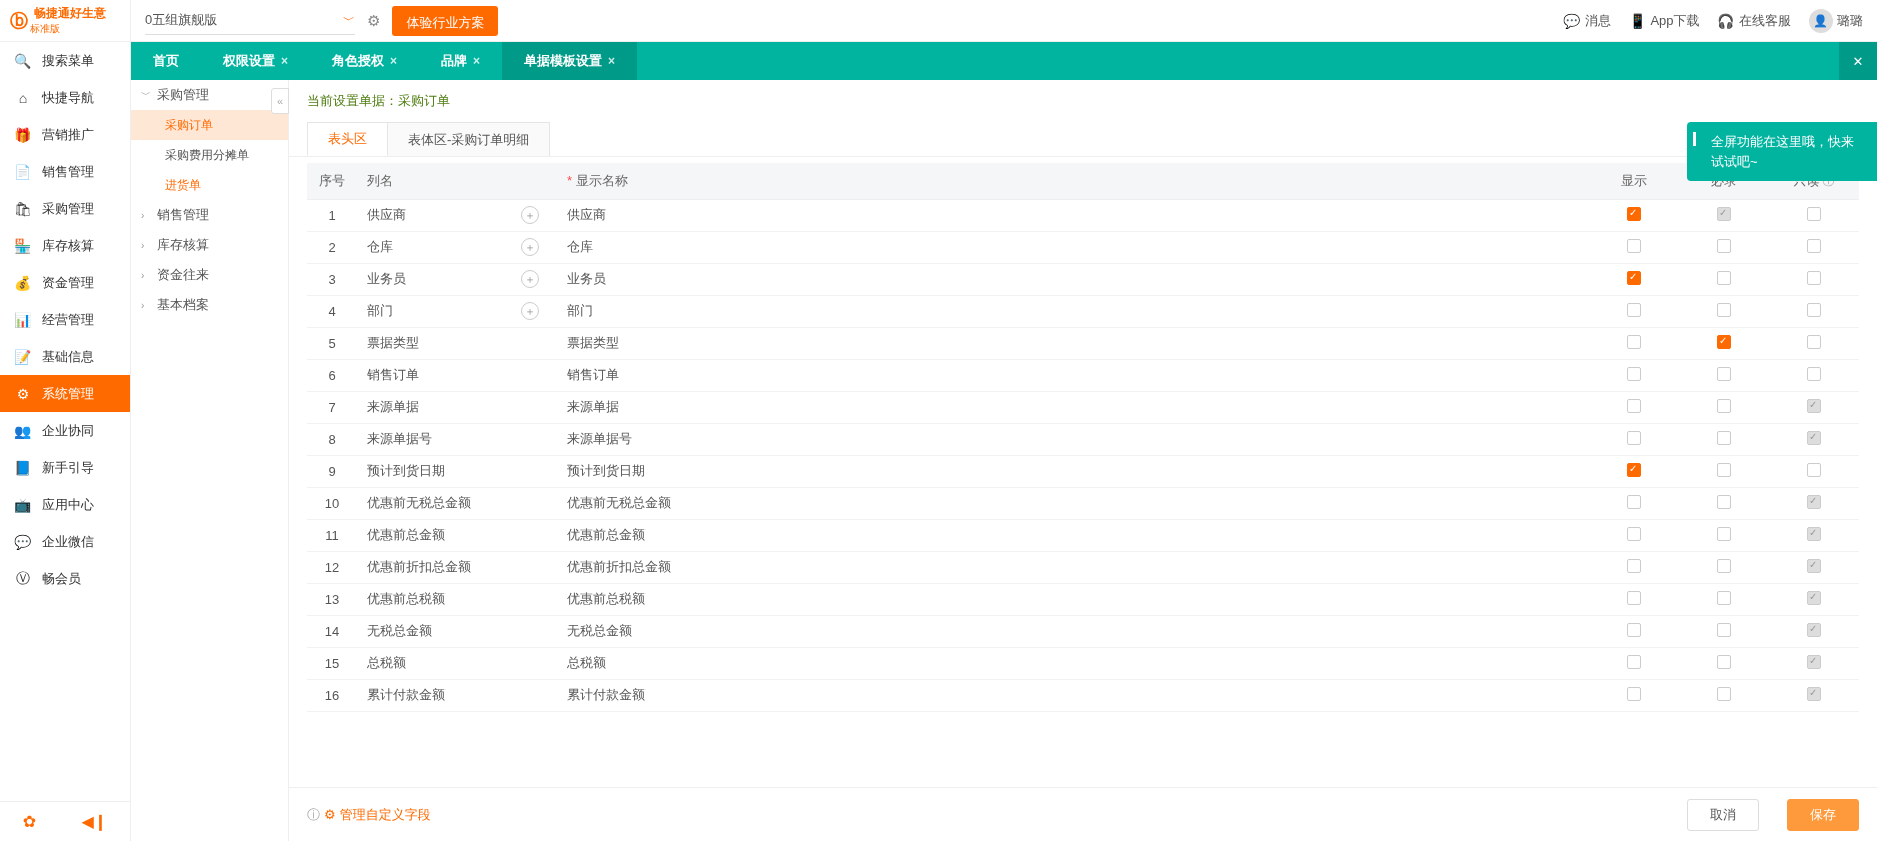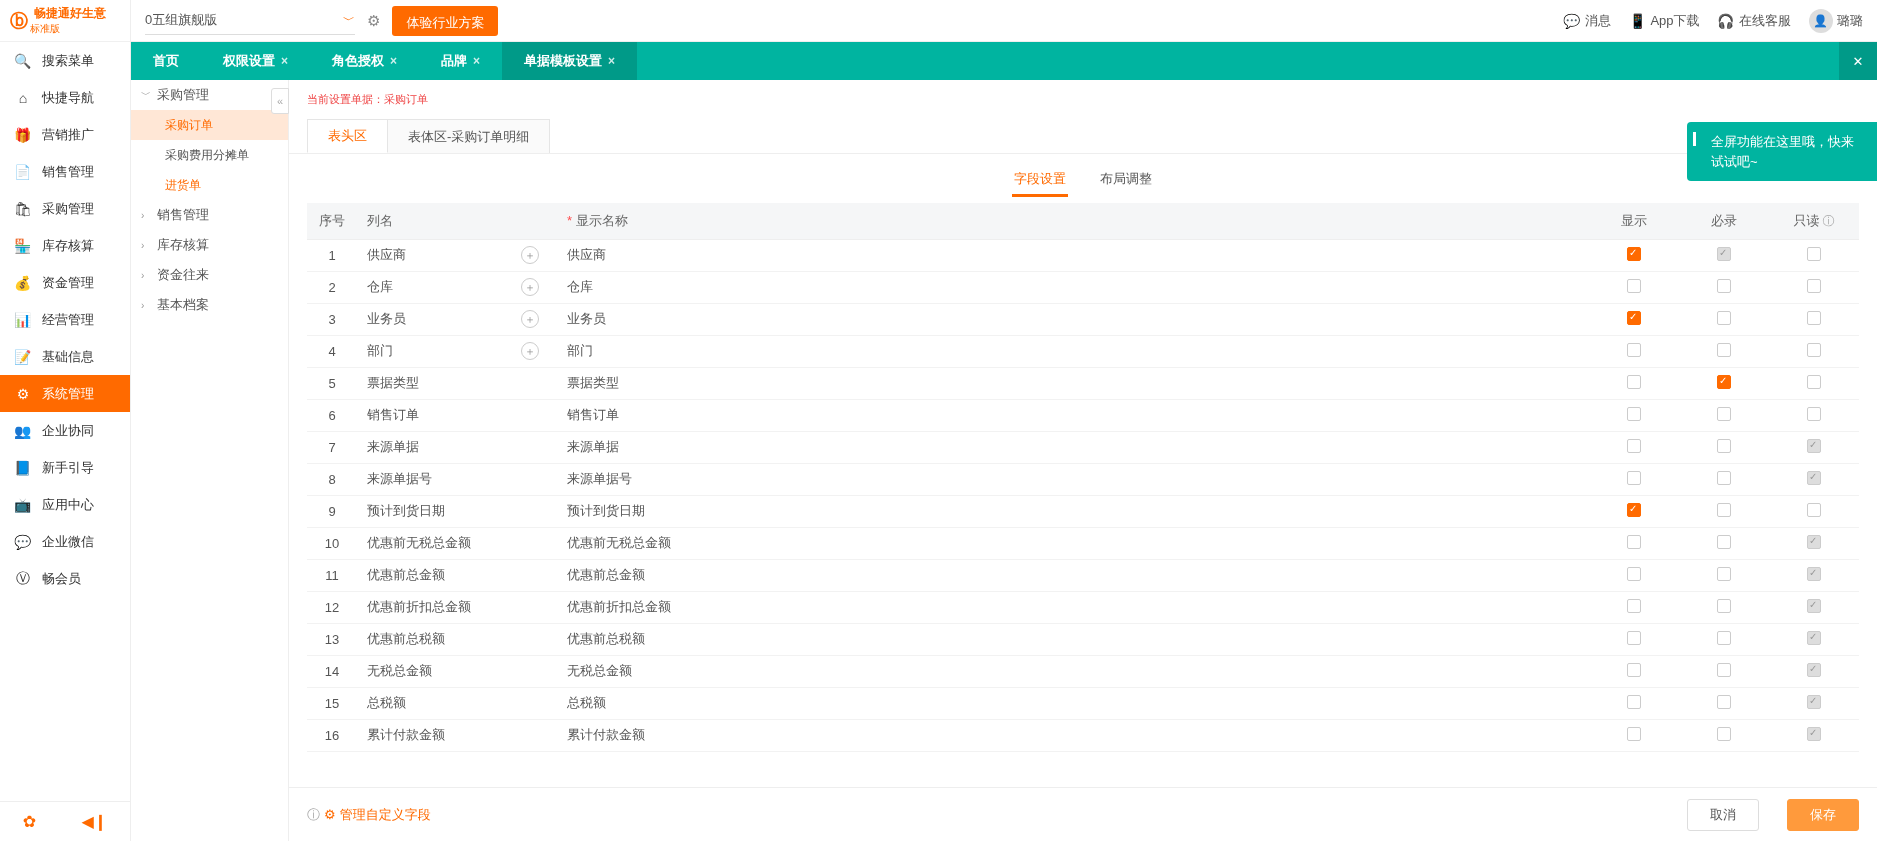--- a/index.html
+++ b/index.html
@@ -49,21 +49,21 @@
 .tree-collapse{position:absolute;right:-1px;top:8px;width:18px;height:26px;border:1px solid #ddd;background:#fff;display:flex;align-items:center;justify-content:center;font-size:11px;color:#aaa;cursor:pointer;border-radius:3px 0 0 3px;}
 .tree-node{height:30px;display:flex;align-items:center;padding:0 10px 0 18px;font-size:13px;color:#555;cursor:pointer;}
 .tree-node.group{padding-left:10px;}
 .tree-node.child{padding-left:34px;font-size:12px;}
 .tree-node .exp{width:12px;font-size:10px;margin-right:4px;color:#999;}
 .tree-node.sel{background:#ffe7d6;color:#ff6a00;}
 .tree-node.hl{color:#ff6a00;}
 
 
 .work{flex:1;display:flex;flex-direction:column;background:#fff;margin:0;min-width:0;position:relative;}
-.crumb{padding:12px 18px;font-size:11px;color:#ef4444;}
+.crumb{padding:12px 18px;font-size:13px;color:#4d7c0f;}
 .subtabs{display:flex;padding:0 18px;border-bottom:1px solid #eee;}
 .subtab{height:34px;display:flex;align-items:center;padding:0 20px;border:1px solid #e5e5e5;border-bottom:none;margin-right:-1px;font-size:13px;color:#555;cursor:pointer;background:#fafafa;}
 .subtab.active{color:#ff6a00;background:#fff;border-bottom:1px solid #fff;position:relative;z-index:1;}
 .midtabs{display:flex;justify-content:center;gap:30px;padding:10px 0 0;}
 .midtab{padding:6px 2px;font-size:13px;color:#555;cursor:pointer;border-bottom:3px solid transparent;}
 .midtab.active{color:#ff6a00;border-bottom-color:#ff6a00;}
 
 
 .tooltip{position:absolute;right:0;top:42px;background:#00b4a0;color:#fff;padding:10px 14px;font-size:13px;border-radius:4px 0 0 4px;max-width:190px;line-height:1.5;z-index:10;}
 .tooltip::before{content:"";position:absolute;left:6px;top:10px;width:3px;height:14px;background:#fff;}
@@ -265,24 +265,20 @@
         <div class="tooltip">
             <div class="tooltip-text">全屏功能在这里哦，快来试试吧~</div>
           </div>
         <div class="crumb">
           <span>当前设置单据：</span><span>采购订单</span>
         </div>
         <div class="subtabs" id="subtabs">
             <div class="subtab active">表头区</div>
             <div class="subtab">表体区-采购订单明细</div>
           </div>
-        <div class="midtabs" id="midtabs">
-            <div class="midtab active">字段设置</div>
-            <div class="midtab">布局调整</div>
-          </div>
 
         <div class="table-wrap">
           <table>
             <thead>
               <tr>
                 <th class="col-seq center">序号</th>
                 <th class="col-name">列名</th>
                 <th class="col-disp"><span class="star">*</span><span>显示名称</span></th>
                 <th class="col-chk center">显示</th>
                 <th class="col-chk center">必录</th>

